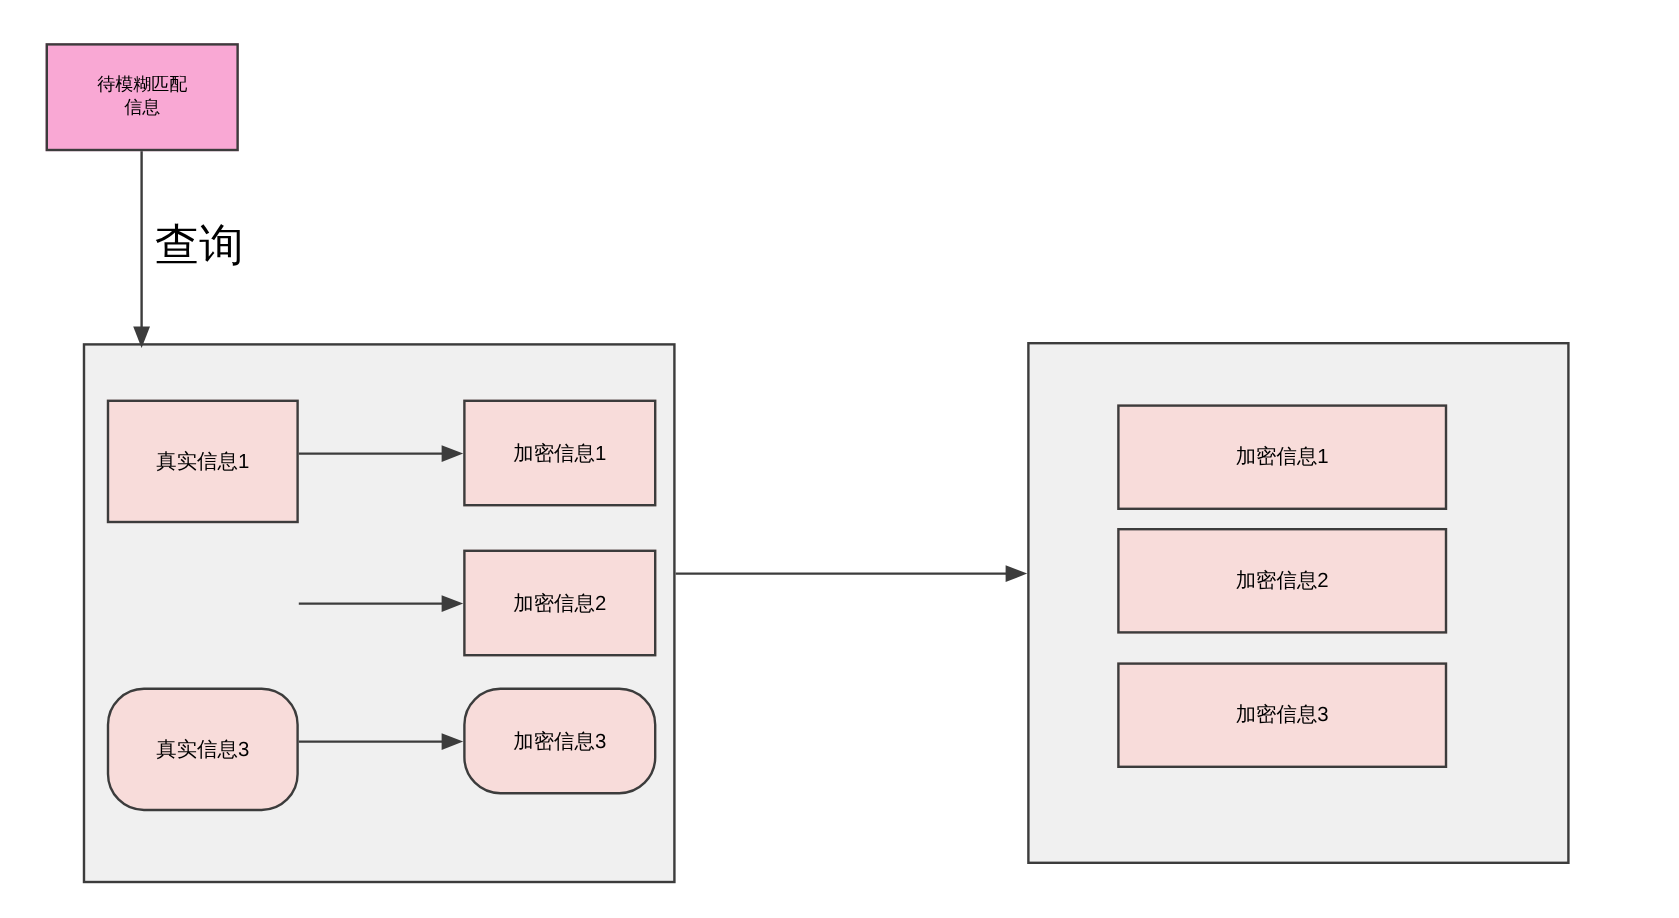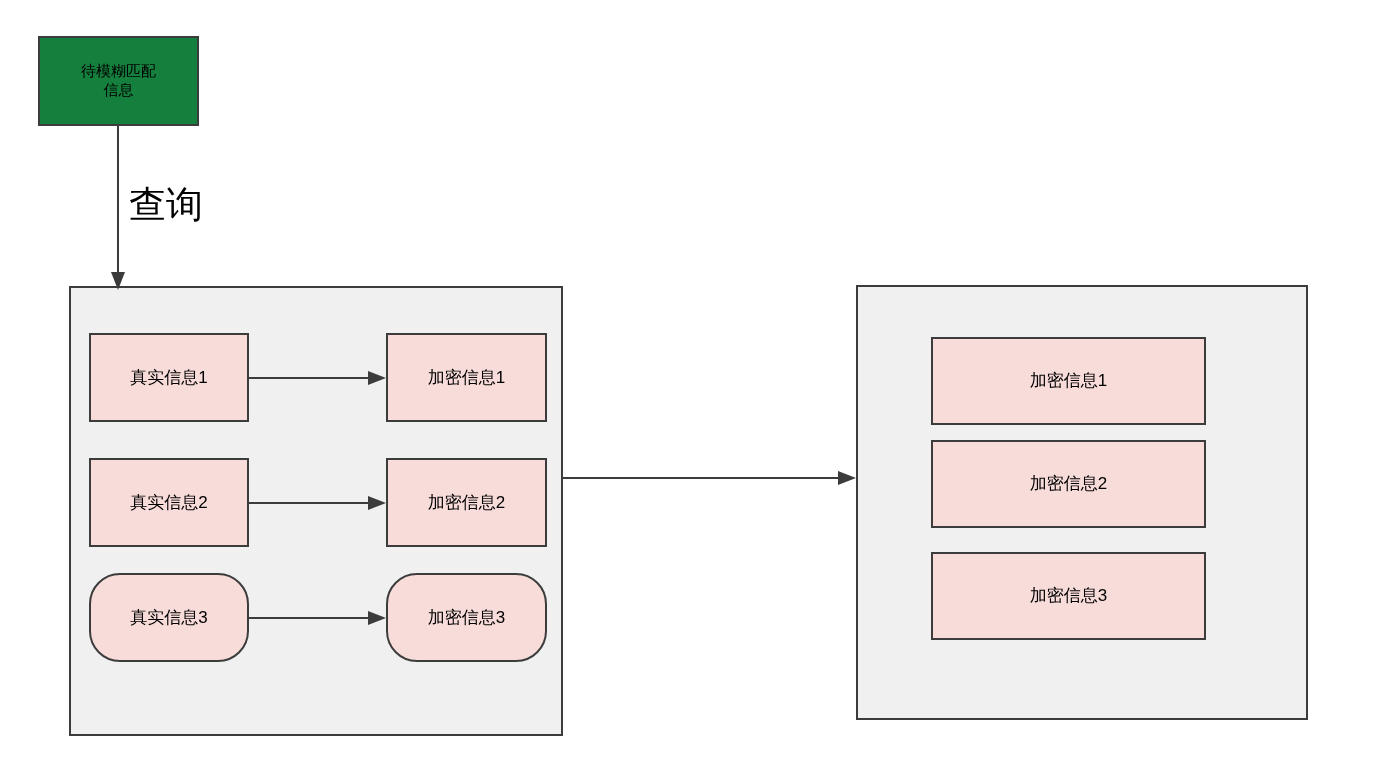--- a/index.html
+++ b/index.html
@@ -24,21 +24,21 @@
     position: absolute;
     box-sizing: border-box;
     display: flex;
     align-items: center;
     justify-content: center;
     text-align: center;
     border: 2px solid #3c3c3c;
     line-height: 1.25;
   }
   .node-gray {
-    background: #15803d;
+    background: #f9a8d4;
   }
   .node-pink {
     background: #f8dcda;
   }
   .container-box {
     position: absolute;
     box-sizing: border-box;
     background: #f0f0f0;
     border: 2px solid #3c3c3c;
   }
@@ -61,21 +61,21 @@
   #output-container {
     left: 856px;
     top: 285px;
     width: 452px;
     height: 435px;
   }
 
   .real-node {
     left: 89px;
     width: 160px;
-    height: 89px;
+    height: 103px;
     font-size: 17px;
   }
   .enc-node {
     left: 386px;
     width: 161px;
     height: 89px;
     font-size: 17px;
   }
   .row-1 { top: 333px; }
   .row-2 { top: 458px; }
@@ -137,21 +137,20 @@
       <span>待模糊匹配</span><br>
       <span>信息</span>
     </div>
   </div>
 
   <div class="label" id="query-label">查询</div>
 
   <div class="container-box" id="mapping-container"></div>
 
   <div class="node node-pink real-node row-1">真实信息1</div>
-  <div class="node node-pink real-node row-2">真实信息2</div>
   <div class="node node-pink real-node row-3">真实信息3</div>
 
   <div class="node node-pink enc-node row-1">加密信息1</div>
   <div class="node node-pink enc-node row-2">加密信息2</div>
   <div class="node node-pink enc-node row-3">加密信息3</div>
 
   <div class="container-box" id="output-container"></div>
 
   <div class="node node-pink out-node out-1">加密信息1</div>
   <div class="node node-pink out-node out-2">加密信息2</div>

